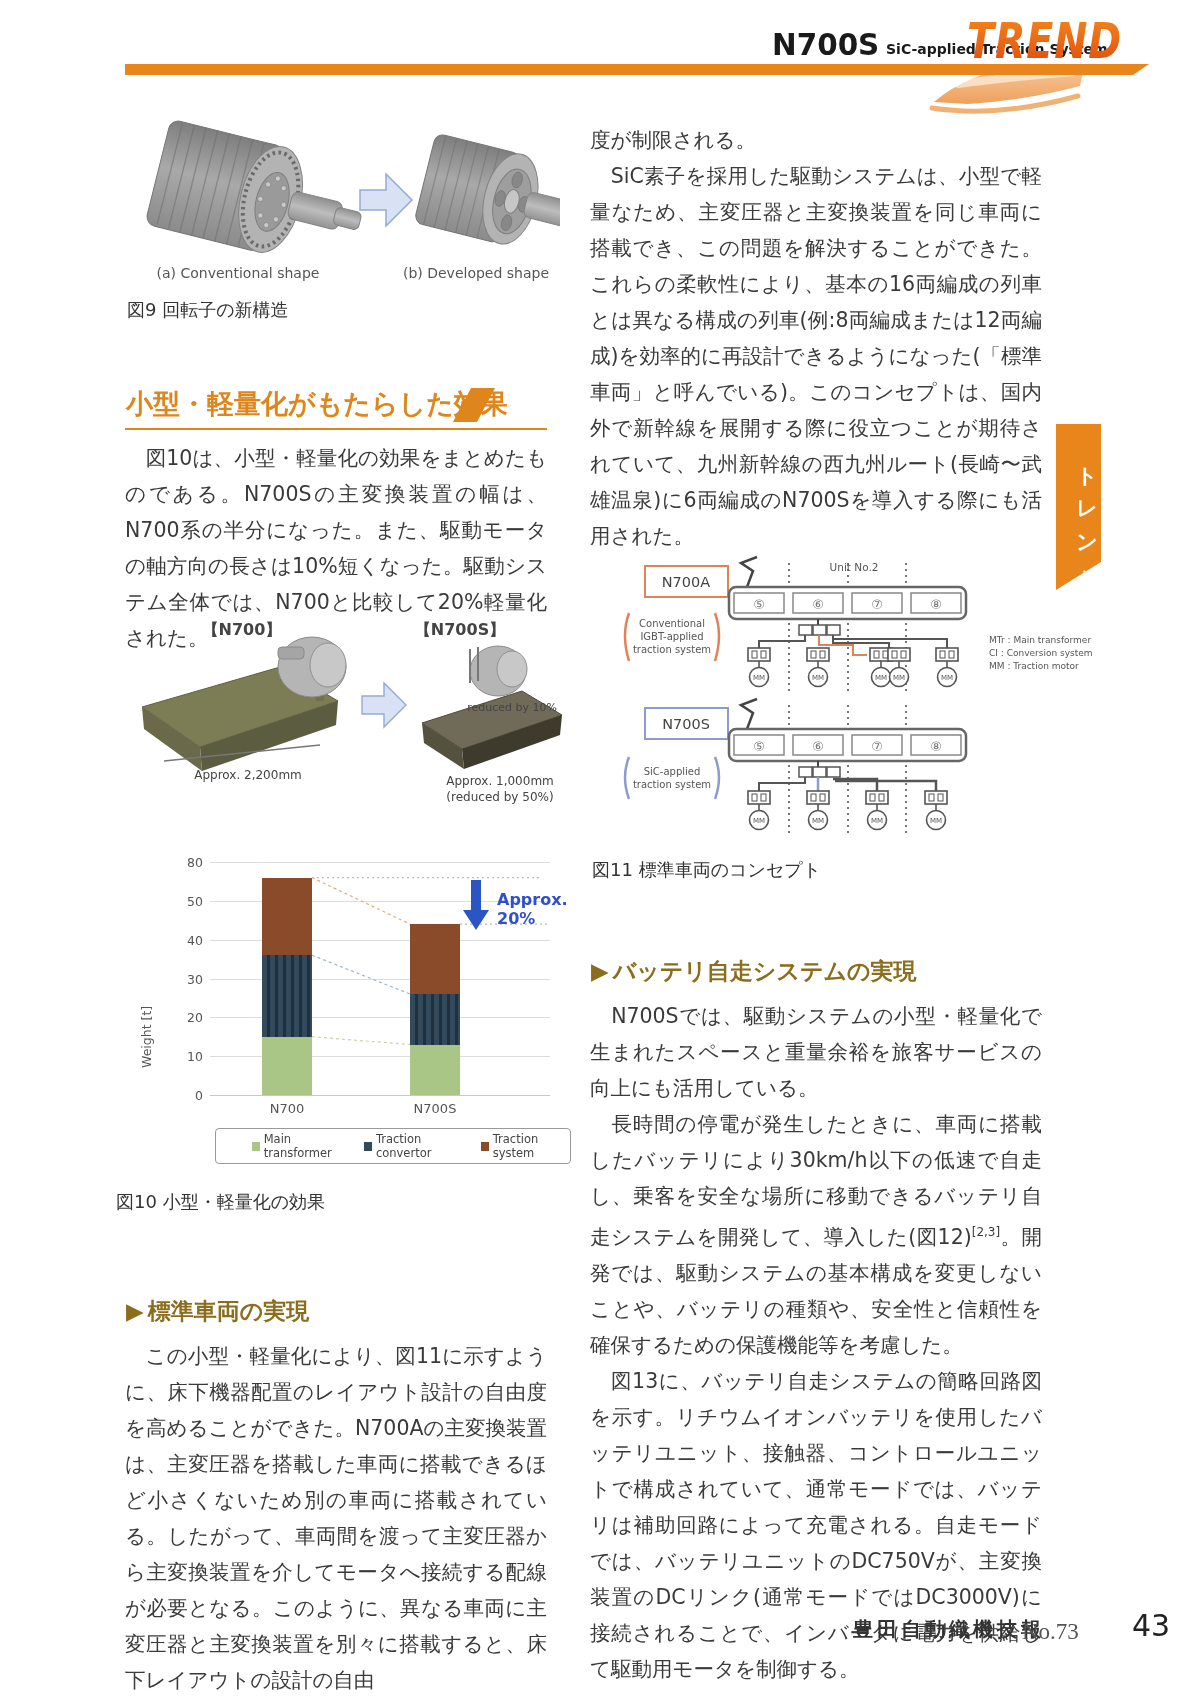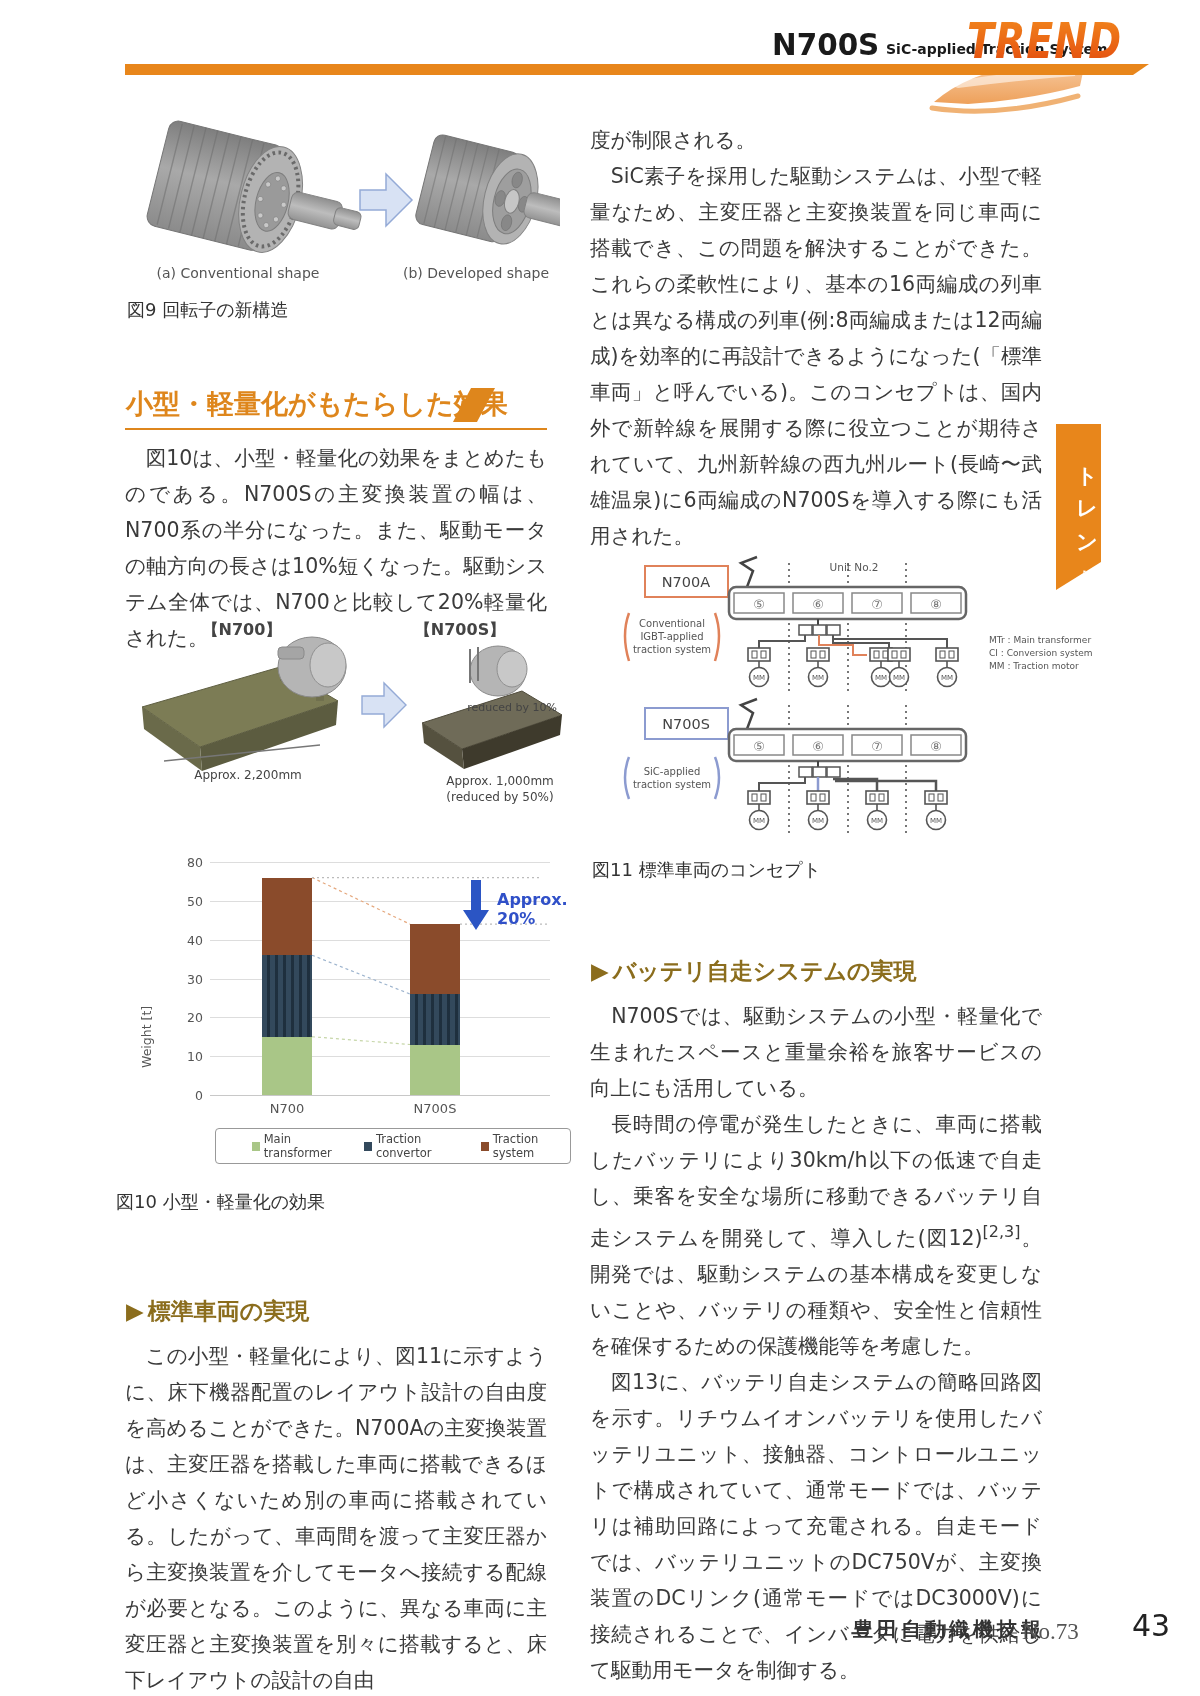--- a/index.html
+++ b/index.html
@@ -18,21 +18,21 @@
     font-size:21px;font-weight:bold;letter-spacing:10px;padding-top:26px;box-sizing:border-box;
     clip-path:polygon(0 0,100% 0,100% calc(100% - 28px),0 100%);}
   
   .body-p{font-size:20.5px;line-height:36px;color:#3a3a3a;text-align:justify;}
   .caption{font-size:18px;color:#333;}
   .sec-head{font-size:27px;font-weight:bold;color:#de861c;}
   .sec-underline{background:#de861c;height:2px;}
   .slash{background:#de861c;width:24px;height:34px;transform:skewX(-28deg);}
   .sub-head{font-size:23px;font-weight:bold;color:#8b6d1d;}
   .sub-head .mark{margin-right:4px;}
-  sup{font-size:16px;}
+  sup{font-size:12px;}
   
   
   #chart{width:440px;height:380px;}
   .plot{position:absolute;left:85px;top:74px;width:340px;height:233px;}
   .gridline{position:absolute;left:0;width:100%;height:1px;background:#ddd;}
   .seg{position:absolute;}
   .seg.striped{background-image:repeating-linear-gradient(90deg,rgba(0,0,0,0) 0 5px,rgba(10,22,32,.45) 5px 8px);}
   .ytick{position:absolute;right:0;font-size:12.5px;color:#555;transform:translateY(-50%);}
   .xcat{position:absolute;top:0;font-size:13px;color:#555;transform:translateX(-50%);}
   .ylab{writing-mode:vertical-rl;transform:rotate(180deg);font-size:12.5px;color:#555;}

